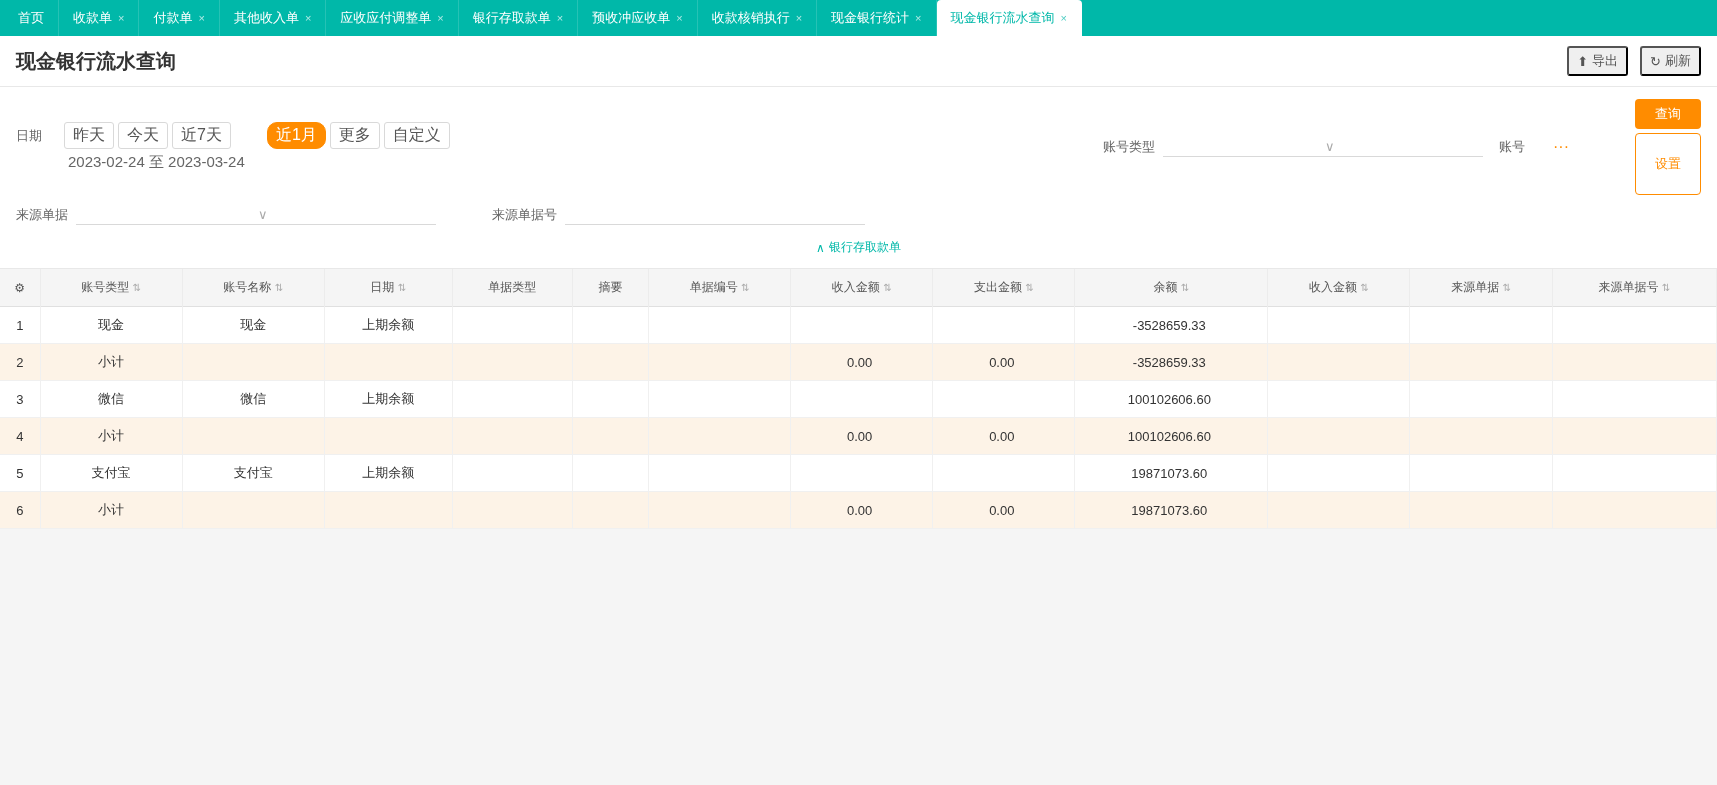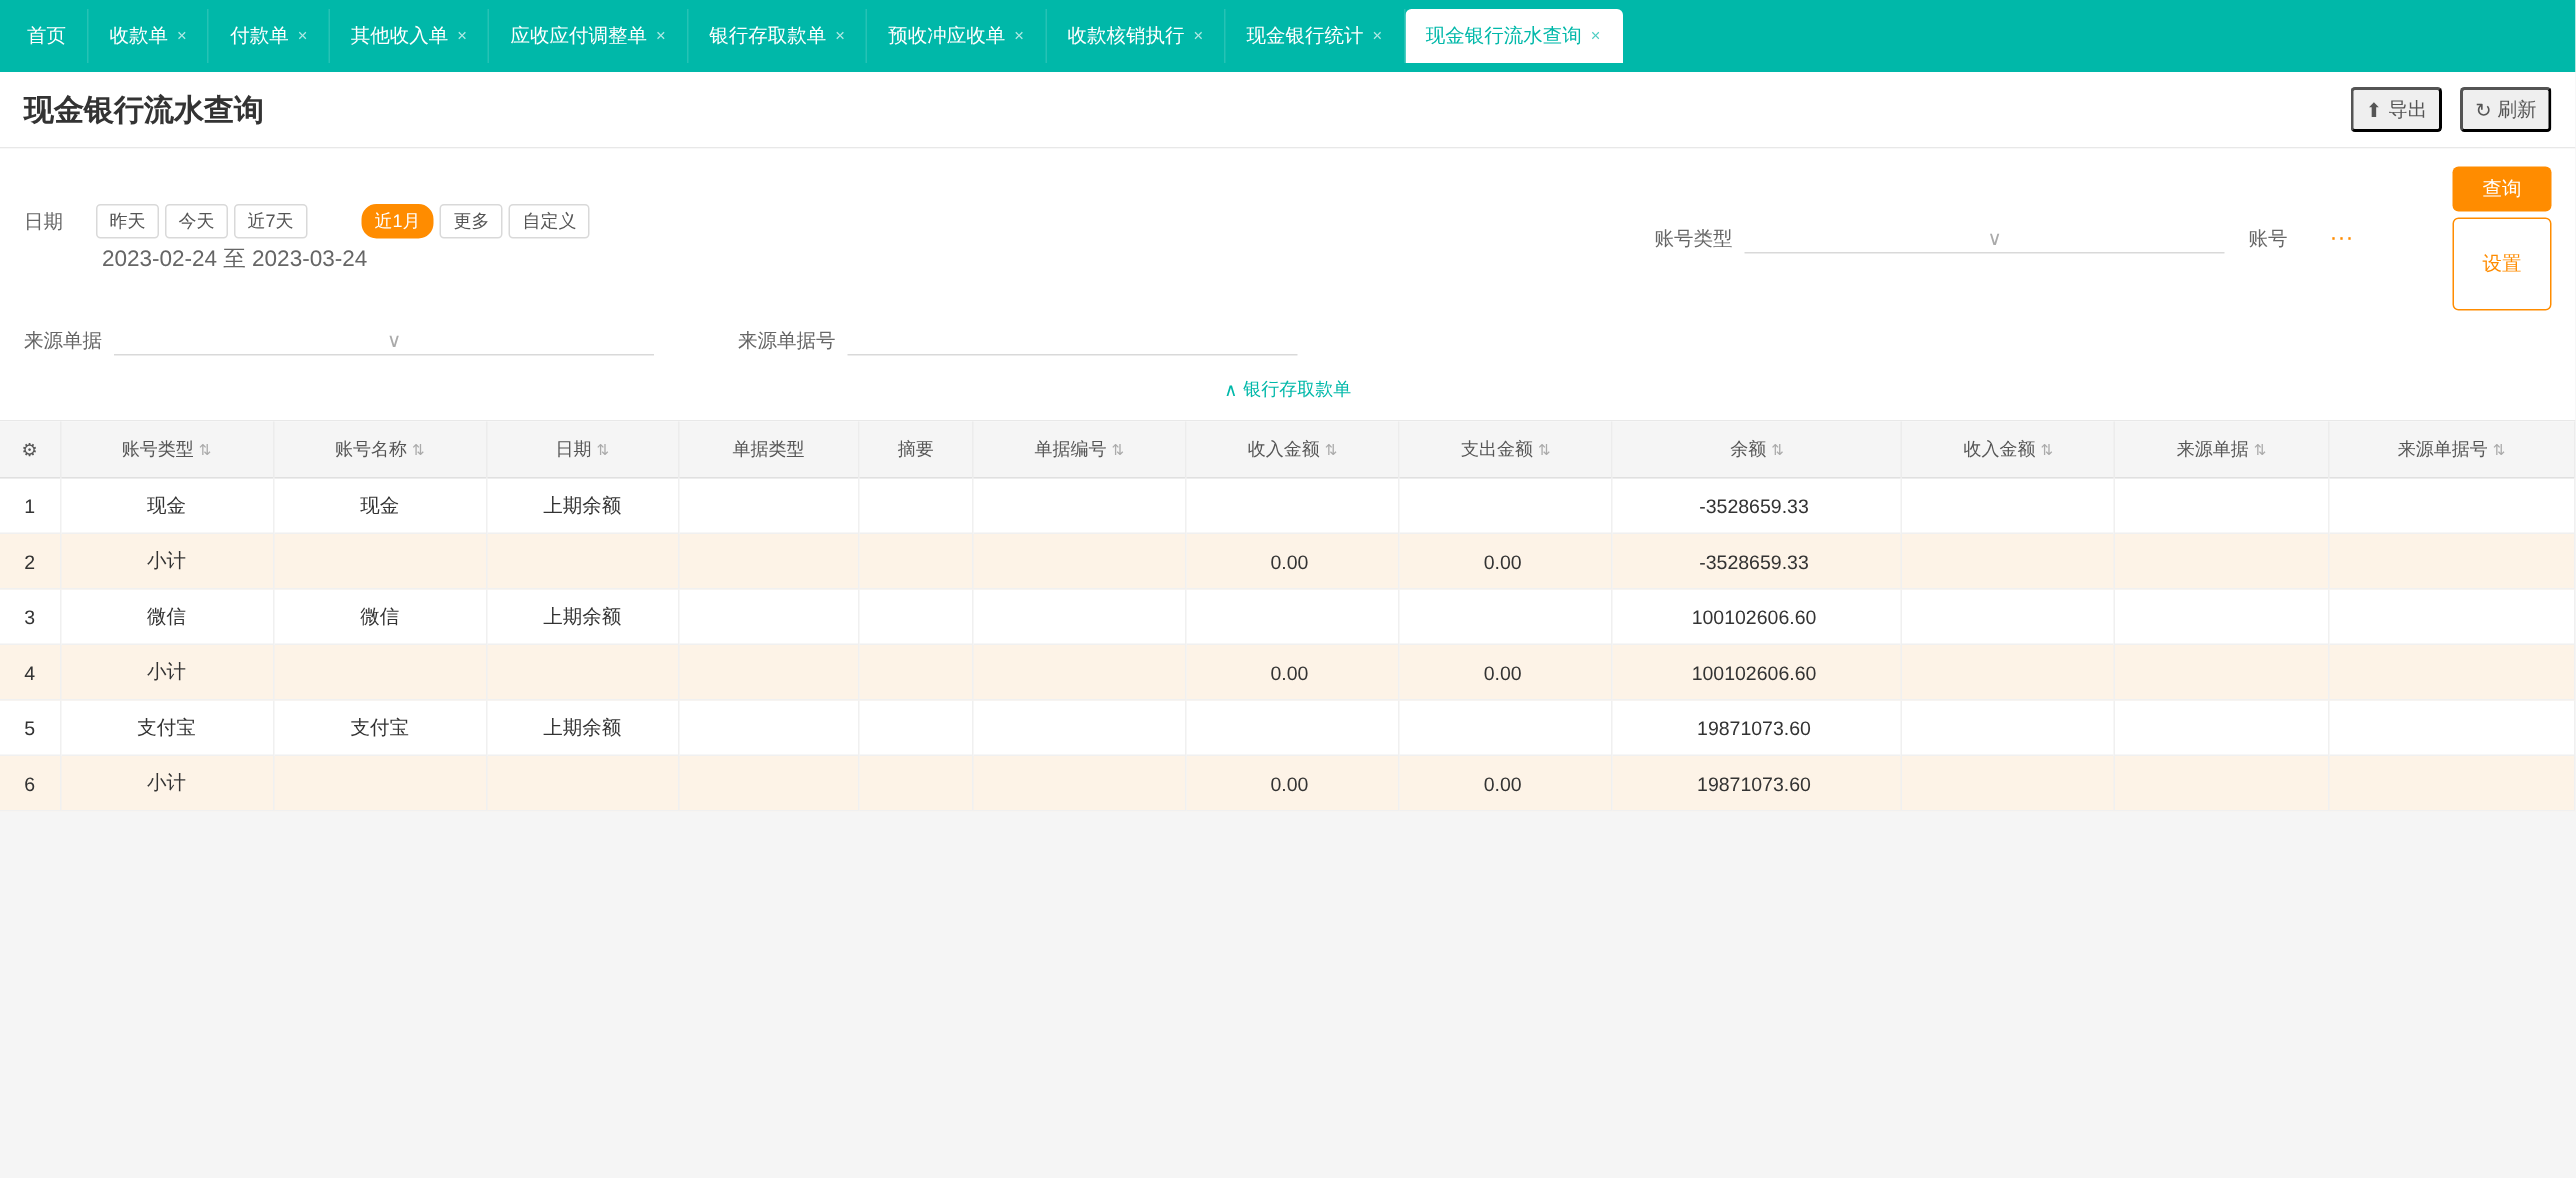--- a/index.html
+++ b/index.html
@@ -3,21 +3,21 @@
   <meta charset="utf-8">
   <style>
     * { box-sizing: border-box; margin: 0; padding: 0; }
     body { font-family: 'Microsoft YaHei', Arial, sans-serif; font-size: 13px; background: #f5f5f5; color: #333; }
 
     
     .top-nav {
       background: #00b8a9;
       display: flex;
       align-items: center;
-      height: 48px;
+      height: 36px;
       padding: 0 4px;
       overflow: hidden;
     }
     .nav-item {
       padding: 0 14px;
       height: 36px;
       display: flex;
       align-items: center;
       color: #fff;
       font-size: 13px;
@@ -89,21 +89,21 @@
       align-items: center;
       gap: 4px;
     }
     .date-btn {
       padding: 2px 8px;
       border: 1px solid #d9d9d9;
       border-radius: 3px;
       background: #fff;
       color: #555;
       cursor: pointer;
-      font-size: 12px;
+      font-size: 16px;
     }
     .date-btn.active {
       background: #ff8c00;
       color: #fff;
       border-color: #ff8c00;
       border-radius: 10px;
       margin-left: 32px;
     }
     .date-range {
       color: #666;

